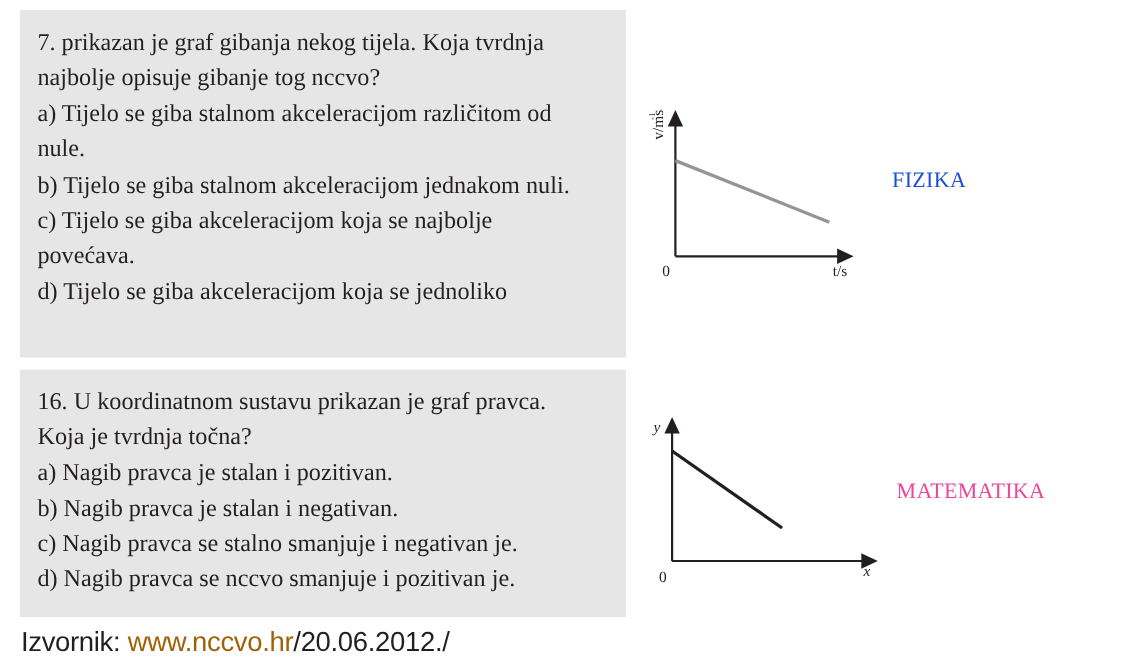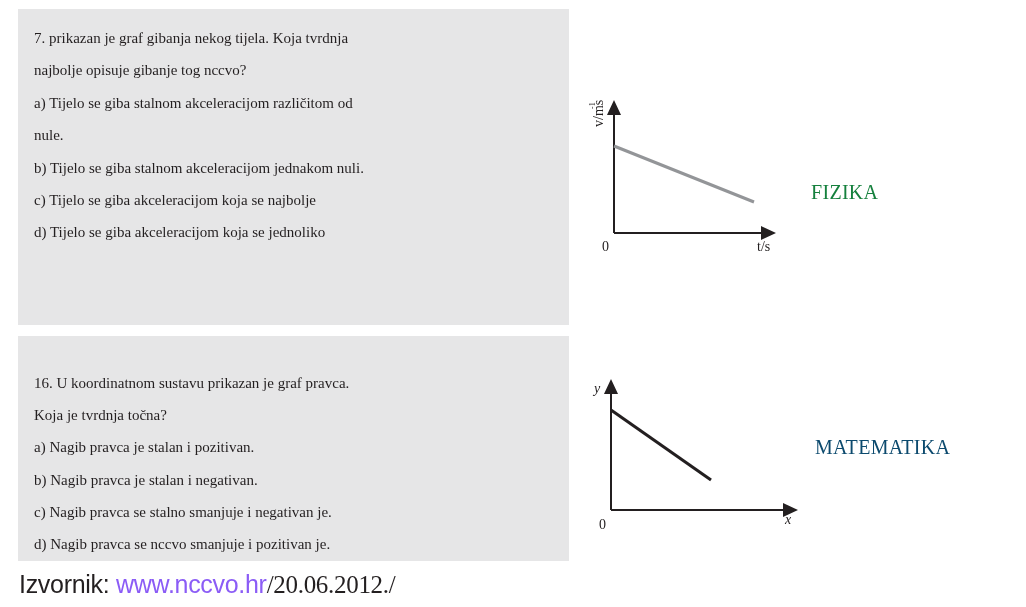--- a/index.html
+++ b/index.html
@@ -1,42 +1,43 @@
 <!DOCTYPE html>
 <html><head>
 <meta charset="utf-8">
 <style>
   html, body { margin:0; padding:0; background:#ffffff; }
   body { width:1026px; height:607px; position:relative; overflow:hidden;
          font-family:"Liberation Serif", "DejaVu Serif", serif; color:#231f20; }
   .qbox { position:absolute; left:18px; width:551px; background:#e6e6e7; box-sizing:border-box; padding:0 0 0 16px; }
   #box1 { top:9px; height:316px; padding-top:13px; }
-  #box2 { top:336px; height:225px; padding-top:31px; }
-  .line { font-size:15px; line-height:32.4px; white-space:nowrap; }
+  #box2 { top:336px; height:225px; padding-top:13px; }
+  .line { font-size:22px; line-height:32.4px; white-space:nowrap; }
   #box2 .line { line-height:32.2px; }
   .subject { position:absolute; font-size:20px; letter-spacing:0.3px; }
-  #subj-fizika { left:811px; top:153px; color:#15803d;margin-top:28px; }
-  #subj-mat { left:815px; top:436px; color:#0c4a6e;text-align:center; }
+  #subj-fizika { left:811px; top:153px; color:#1d4ed8; }
+  #subj-mat { left:815px; top:436px; color:#ec4899;text-align:center; }
   .graph { position:absolute; }
   .source { position:absolute; left:19px; top:570px; font-size:25px; color:#231f20;
             font-family:"Liberation Sans", "DejaVu Sans", sans-serif; letter-spacing:-0.3px;}
-  .source .url { color:#8b5cf6; }
+  .source .url { color:#a16207; }
   .source .lbl { font-family:Liberation Sans, sans-serif; }
-  .source .date { font-family:Liberation Serif, serif; }
+  .source .date { font-family:Liberation Sans, sans-serif; }
 </style>
 </head>
 <body>
 
 <div class="qbox" id="box1">
   <div class="line">7. prikazan je graf gibanja nekog tijela. Koja tvrdnja</div>
   <div class="line">najbolje opisuje gibanje tog nccvo?</div>
   <div class="line">a) Tijelo se giba stalnom akceleracijom različitom od</div>
   <div class="line">nule.</div>
   <div class="line">b) Tijelo se giba stalnom akceleracijom jednakom nuli.</div>
   <div class="line">c) Tijelo se giba akceleracijom koja se najbolje</div>
+  <div class="line">povećava.</div>
   <div class="line">d) Tijelo se giba akceleracijom koja se jednoliko</div>
 </div>
 
 <svg class="graph" style="left:585px;top:95px;" width="200" height="165" viewBox="0 0 200 165">
   <line x1="29" y1="138" x2="29" y2="18" stroke="#231f20" stroke-width="2"></line>
   <polygon points="22,20 36,20 29,5" fill="#231f20"></polygon>
   <line x1="29" y1="138" x2="178" y2="138" stroke="#231f20" stroke-width="2"></line>
   <polygon points="176,131 176,145 191,138" fill="#231f20"></polygon>
   <line x1="29" y1="51" x2="169" y2="107" stroke="#939598" stroke-width="3"></line>
   <text x="24" y="46" transform="rotate(-90 14 42)" font-family="Liberation Serif, serif" font-size="14" fill="#231f20">v/ms</text>

